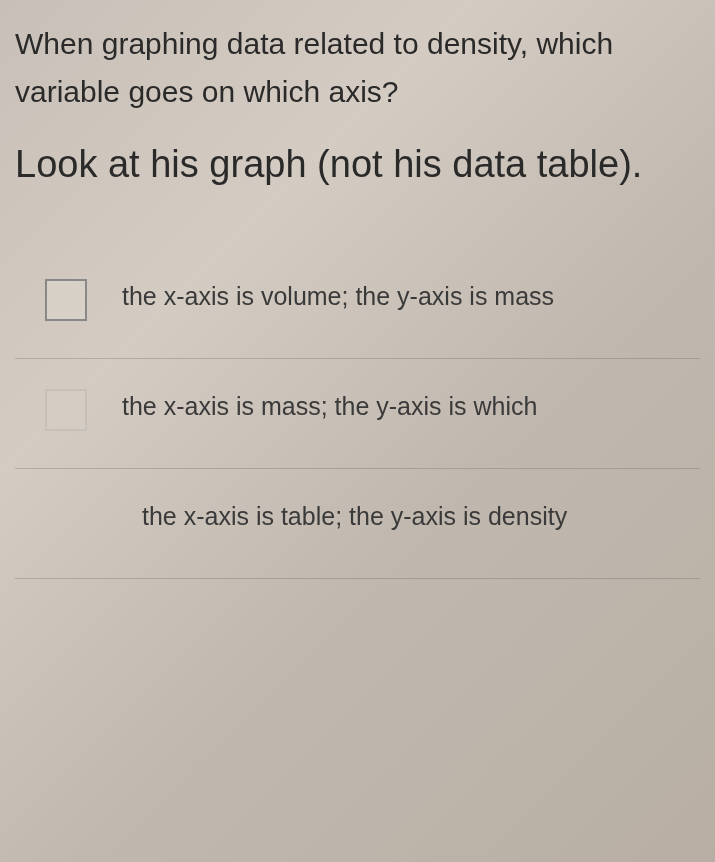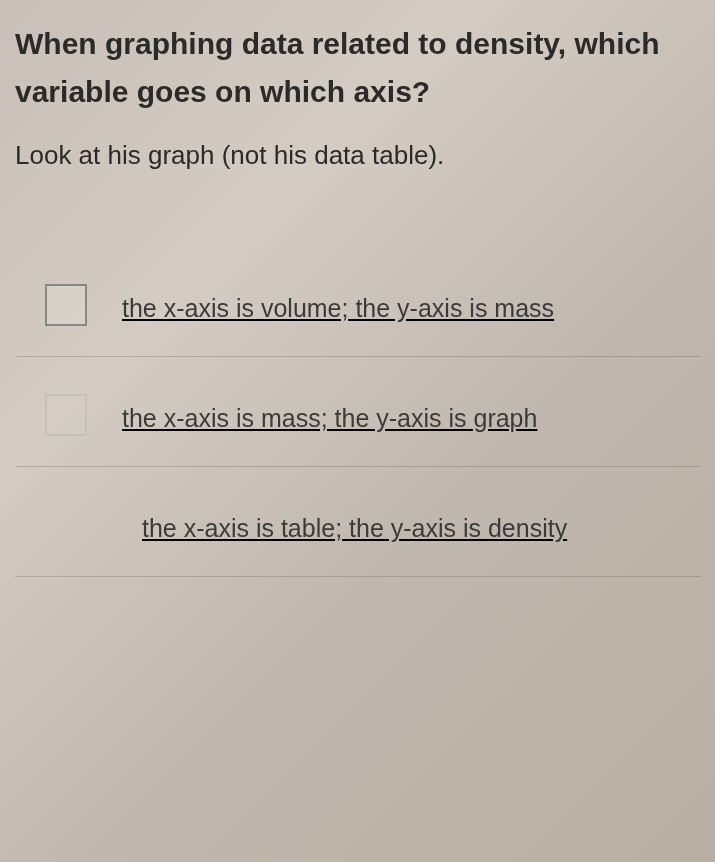--- a/index.html
+++ b/index.html
@@ -15,40 +15,39 @@
       overflow: hidden;
       position: relative;
     }
     .container {
       padding: 20px 15px 0 15px;
     }
     .question-text {
       font-size: 30px;
       color: #2a2a2a;
       line-height: 1.6;
-      font-weight: 700;
+      font-weight: 400;
       margin-bottom: 20px;
     }
     .instruction-text {
-      font-size: 26px;
+      font-size: 38px;
       color: #2a2a2a;
       line-height: 1.5;
       font-weight: 500;
-      margin-bottom: 72px;
+      margin-bottom: 56px;
     }
     .options-wrapper {
       margin-top: 40px;
     }
     .option-row {
       display: flex;
-      align-items: flex-end;
+      align-items: flex-start;
       padding: 30px 20px 30px 30px;
       border-bottom: 1px solid rgba(100, 95, 88, 0.3);
       min-height: 110px;
-      text-decoration: underline;
     }
     .option-row:first-child {
       border-top: none;
     }
     .checkbox {
       width: 42px;
       height: 42px;
       border: 2px solid #888;
       background: rgba(220, 215, 205, 0.5);
       flex-shrink: 0;
@@ -82,21 +81,21 @@
   <div class="instruction-text">Look at his graph (not his data table).</div>
 
   <div class="options-wrapper">
     <div class="option-row row-1">
       <div class="checkbox"></div>
       <div class="option-text">the x-axis is volume; the y-axis is mass</div>
     </div>
 
     <div class="option-row row-2">
       <div class="checkbox faded"></div>
-      <div class="option-text">the x-axis is mass; the y-axis is graph</div>
+      <div class="option-text">the x-axis is mass; the y-axis is which</div>
     </div>
 
     <div class="option-row row-3">
       <div class="checkbox invisible"></div>
       <div class="option-text">the x-axis is table; the y-axis is density</div>
     </div>
 
   </div>
 </div>
 

